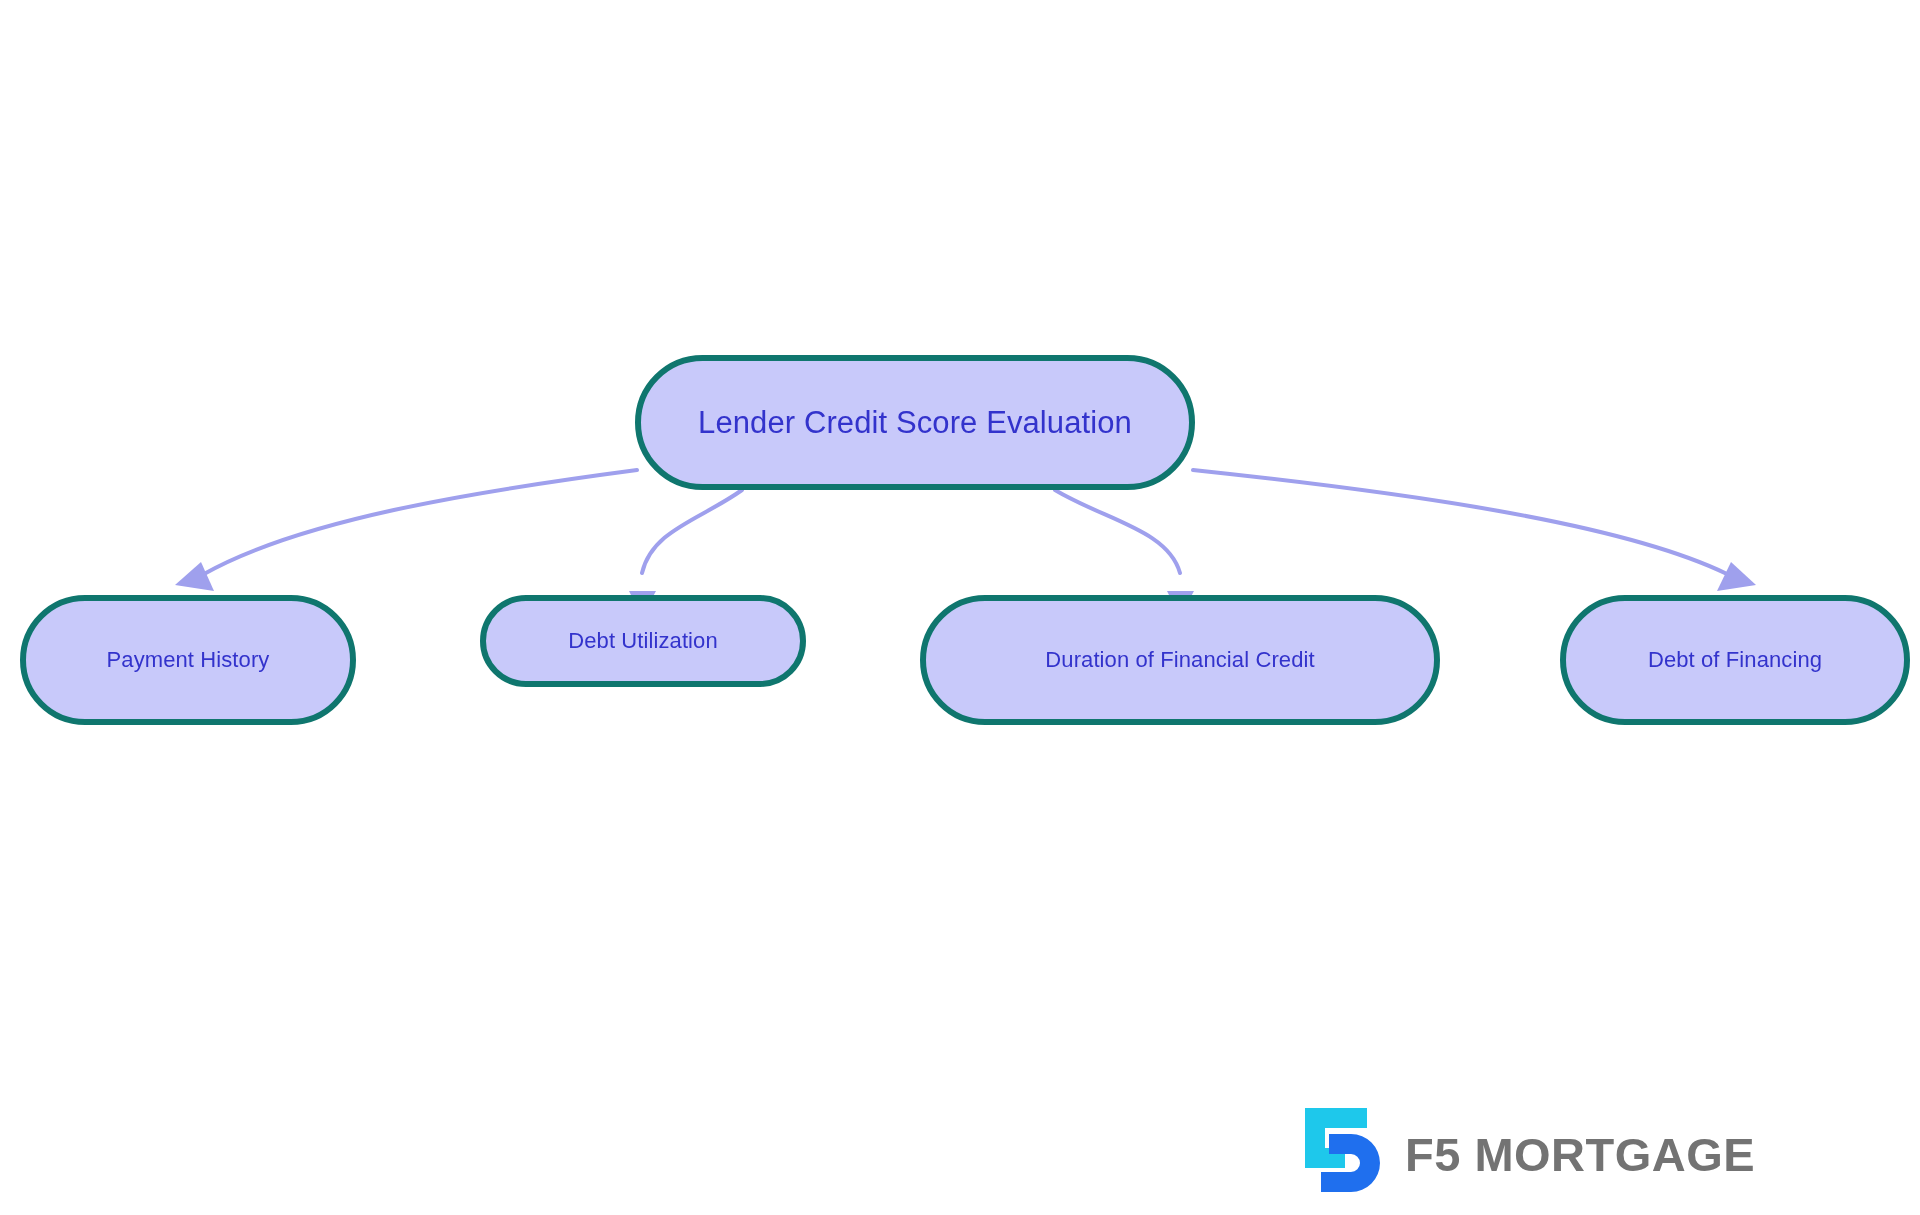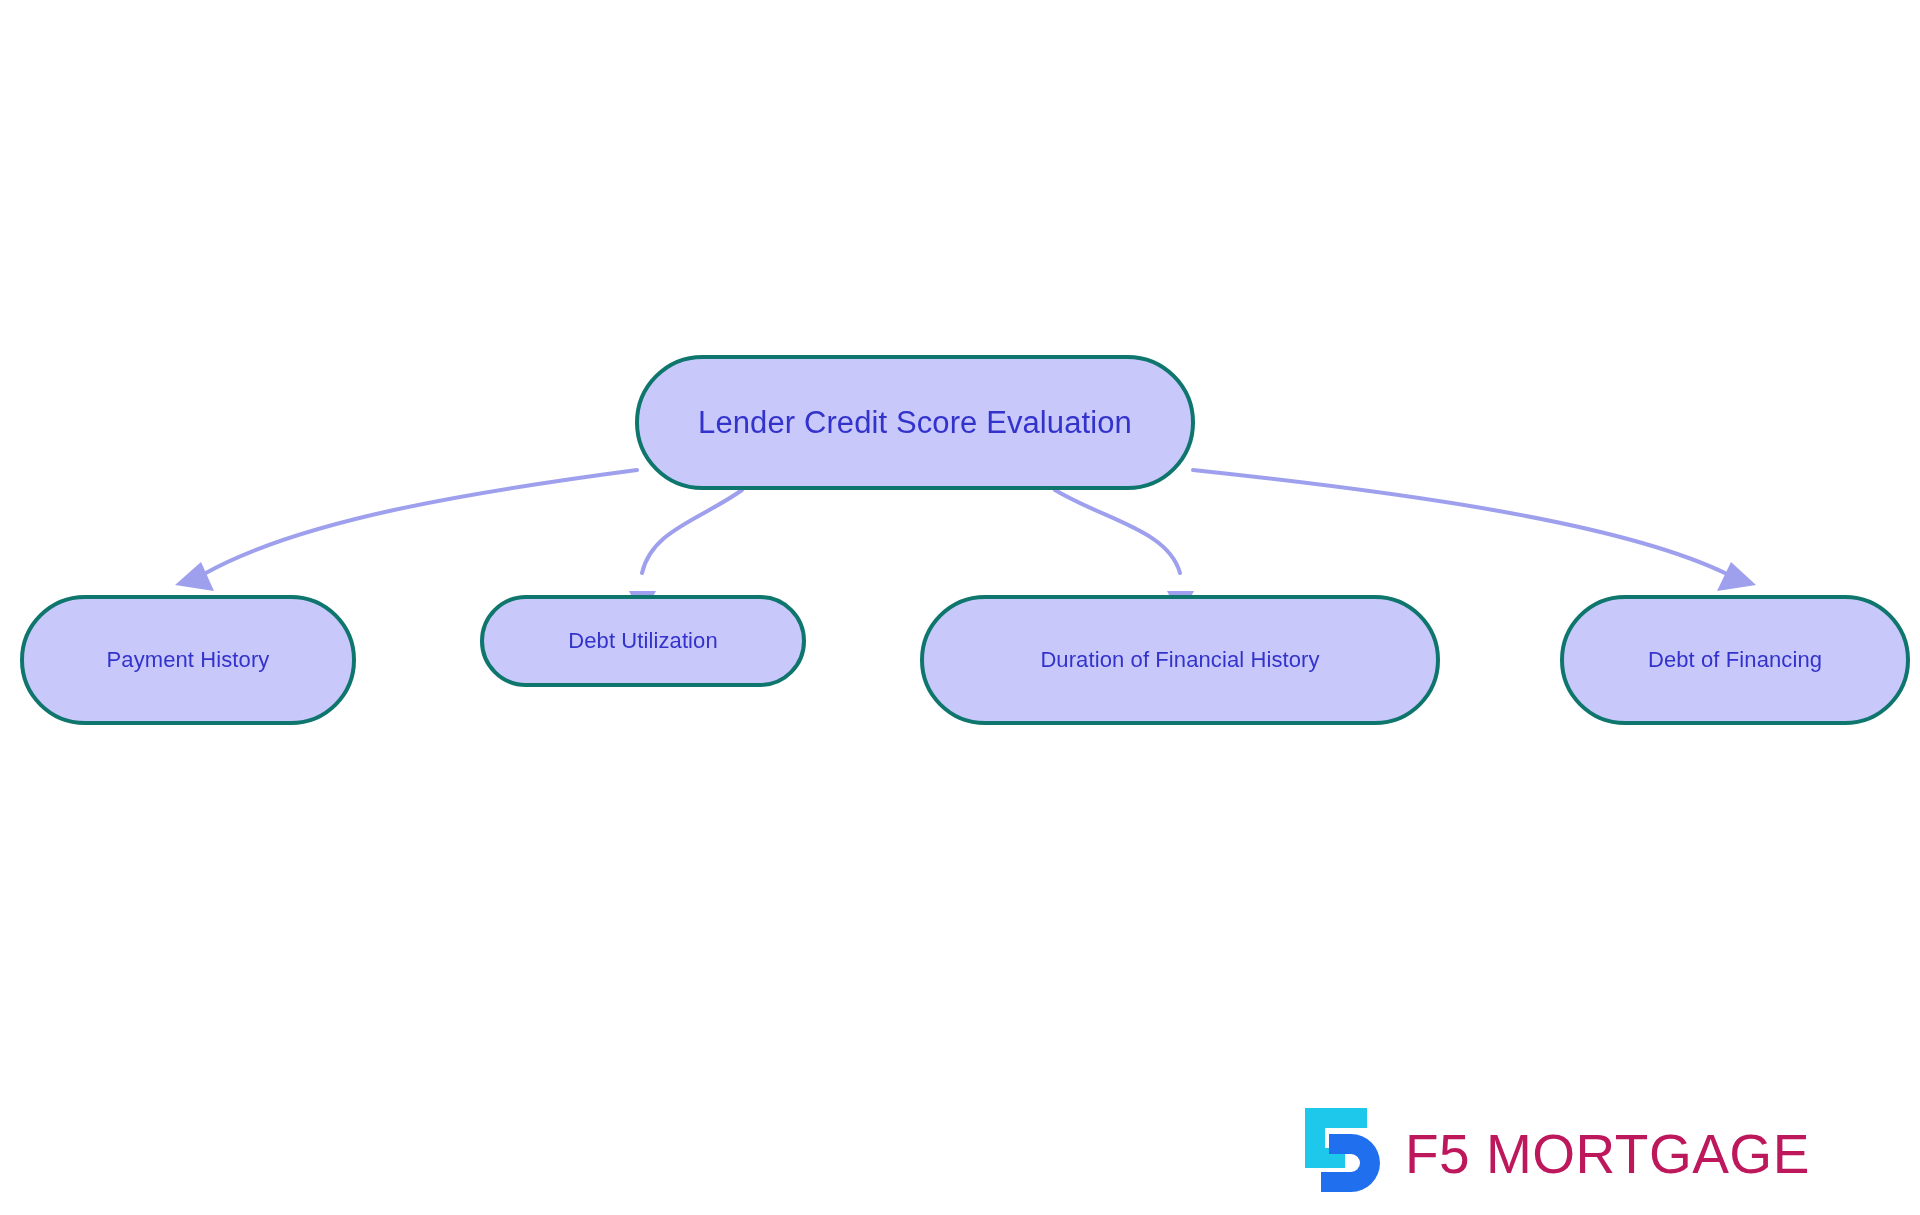--- a/index.html
+++ b/index.html
@@ -31,21 +31,21 @@
   }
 
   
   .node {
     position: absolute;
     box-sizing: border-box;
     display: flex;
     align-items: center;
     justify-content: center;
     background: #c8c9fa;
-    border: 4px solid #0f766e;
+    border: 6px solid #0f766e;
     border-radius: 999px;
     color: #3333cc;
     text-align: center;
     white-space: nowrap;
     letter-spacing: 0.1px;
   }
   .node-label {
     color: #3333cc;
     font-weight: 400;
   }
@@ -92,23 +92,23 @@
     display: flex;
     align-items: center;
     gap: 22px;
   }
   #logo-mark {
     display: block;
     width: 78px;
     height: 92px;
   }
   #logo-wordmark {
-    font-size: 55px;
-    font-weight: 400;
-    color: #be185d;
+    font-size: 47px;
+    font-weight: 700;
+    color: #737373;
     letter-spacing: 0.5px;
     line-height: 1;
     white-space: nowrap;
   }
 </style>
 </head>
 <body>
 
 <div id="canvas">
 
@@ -141,21 +141,21 @@
 
   <div class="node leaf" id="node-payment-history">
     <span class="node-label">Payment History</span>
   </div>
 
   <div class="node leaf" id="node-debt-utilization">
     <span class="node-label">Debt Utilization</span>
   </div>
 
   <div class="node leaf" id="node-duration-financial-history">
-    <span class="node-label">Duration of Financial History</span>
+    <span class="node-label">Duration of Financial Credit</span>
   </div>
 
   <div class="node leaf" id="node-types-of-financing">
     <span class="node-label">Debt of Financing</span>
   </div>
 
   <div id="logo">
     <svg id="logo-mark" viewBox="0 0 78 92" xmlns="http://www.w3.org/2000/svg">
 
       <path d="M 0,0 H 62 V 20 H 20 V 40 H 40 V 60 H 0 Z" fill="#1ec8eb"></path>

